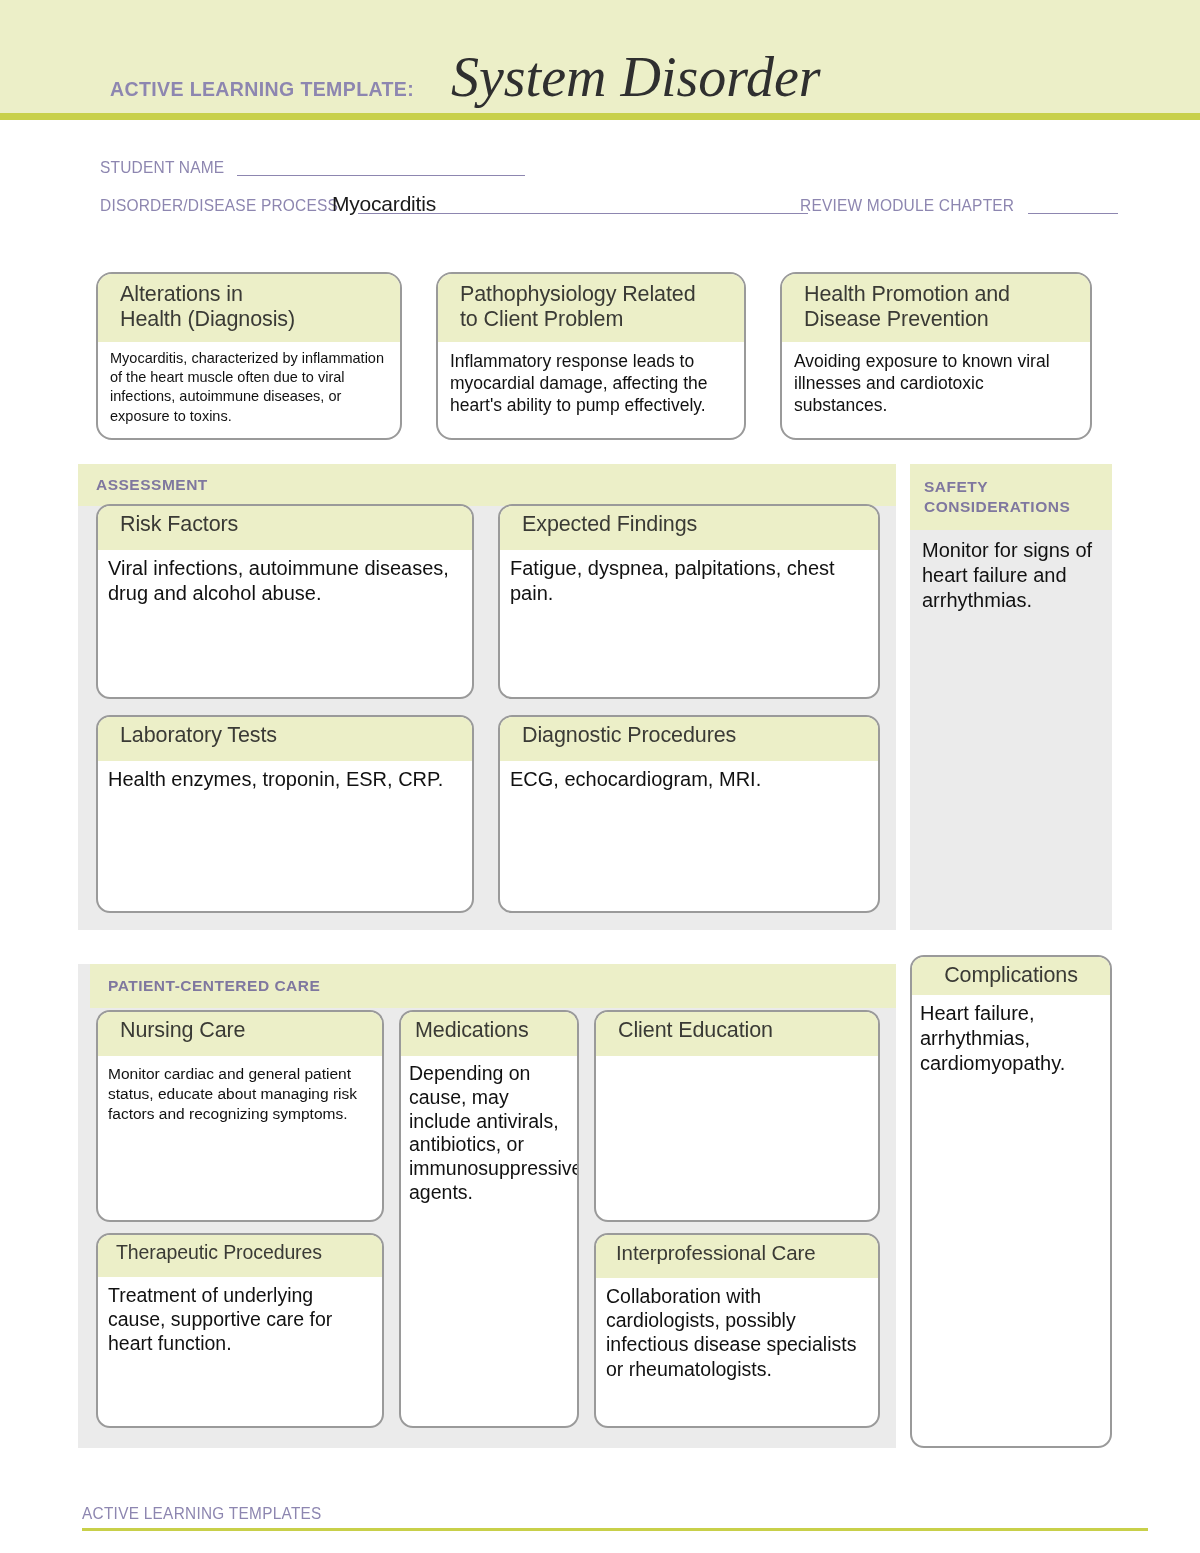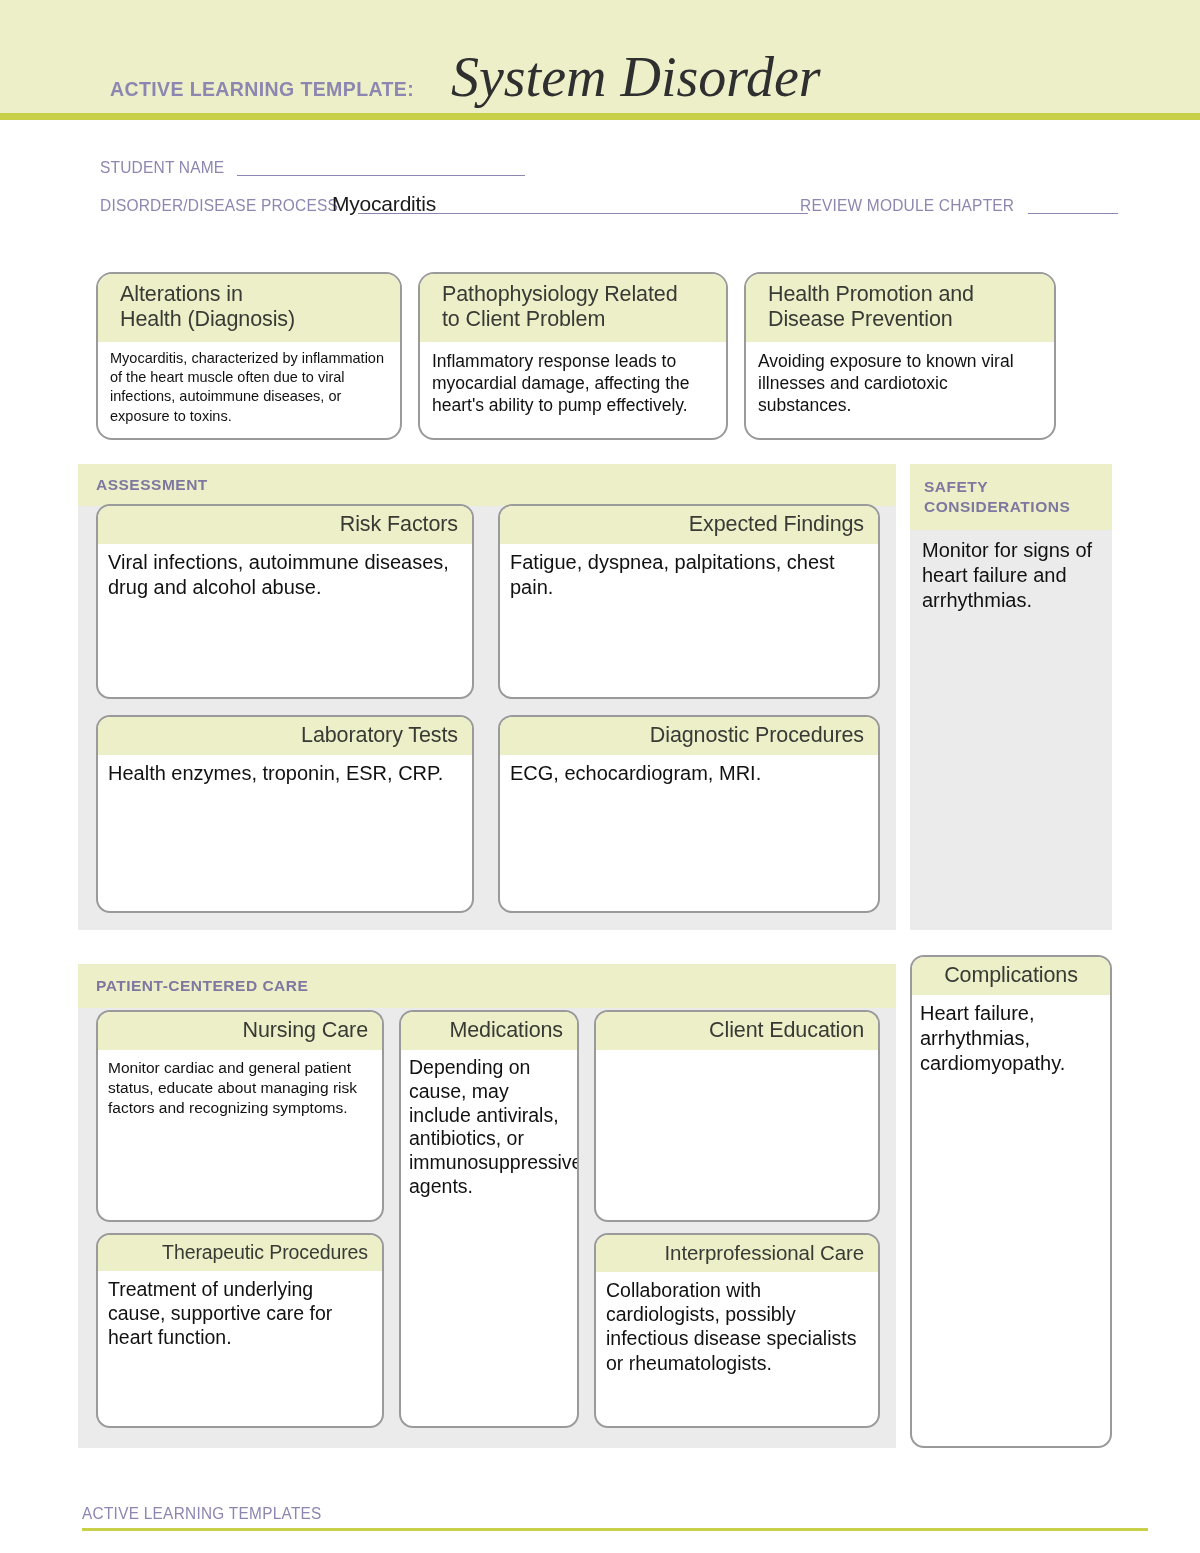--- a/index.html
+++ b/index.html
@@ -100,21 +100,21 @@
     top: 0;
   }
 
   
   .toprow {
     position: absolute;
     left: 96px;
     top: 272px;
     width: 1012px;
     display: flex;
-    gap: 16px;
+    gap: 34px;
   }
   .card {
     background: #ffffff;
     border: 2px solid #9a9a9a;
     border-radius: 16px;
     overflow: hidden;
   }
   .card-hd {
     background: #ecefc8;
     padding: 8px 16px 9px 22px;
@@ -152,25 +152,24 @@
     padding: 14px 0 13px 18px;
   }
   #assessment {
     left: 78px; top: 464px;
     width: 818px; height: 466px;
   }
   #assessment .panel-hd { height: 42px; padding: 12px 0 0 18px; }
   .sub-card { background: #fff; border: 2px solid #9a9a9a; border-radius: 14px; overflow: hidden; }
   .sub-hd {
     background: #ecefc8;
-    padding: 6px 14px 7px 22px;
+    padding: 6px 14px 13px 22px;
     font-size: 21.5px;
     color: #3a3a35;
     letter-spacing: -0.1px;
-    text-align: right;
   }
   .sub-bd {
     padding: 6px 10px 8px 10px;
     font-size: 20px;
     color: #111;
     line-height: 1.24;
   }
 
   #risk-factors      { position: absolute; left: 96px;  top: 504px; width: 378px; height: 195px; }
   #expected-findings { position: absolute; left: 498px; top: 504px; width: 382px; height: 195px; }
@@ -192,21 +191,21 @@
     font-size: 20px;
     line-height: 1.26;
     color: #111;
   }
 
   
   #pcc {
     left: 78px; top: 964px;
     width: 818px; height: 484px;
   }
-  #pcc .panel-hd { height: 44px; padding: 13px 4px 0 18px; }
+  #pcc .panel-hd { height: 44px; padding: 13px 4px 0 18px; margin-left: 12px; }
 
   #nursing-care        { position: absolute; left: 96px;  top: 1010px; width: 288px; height: 212px; }
   #medications         { position: absolute; left: 399px; top: 1010px; width: 180px; height: 418px; }
   #client-education    { position: absolute; left: 594px; top: 1010px; width: 286px; height: 212px; }
   #therapeutic-procs   { position: absolute; left: 96px;  top: 1233px; width: 288px; height: 195px; }
   #interprofessional   { position: absolute; left: 594px; top: 1233px; width: 286px; height: 195px; }
 
   #nursing-care .sub-bd, #client-education .sub-bd { font-size: 15.5px; line-height: 1.3; padding: 8px 10px; }
   #medications .sub-hd { padding-left: 14px; }
   #medications .sub-bd { font-size: 19.5px; line-height: 1.22; padding: 6px 6px 6px 8px; }

